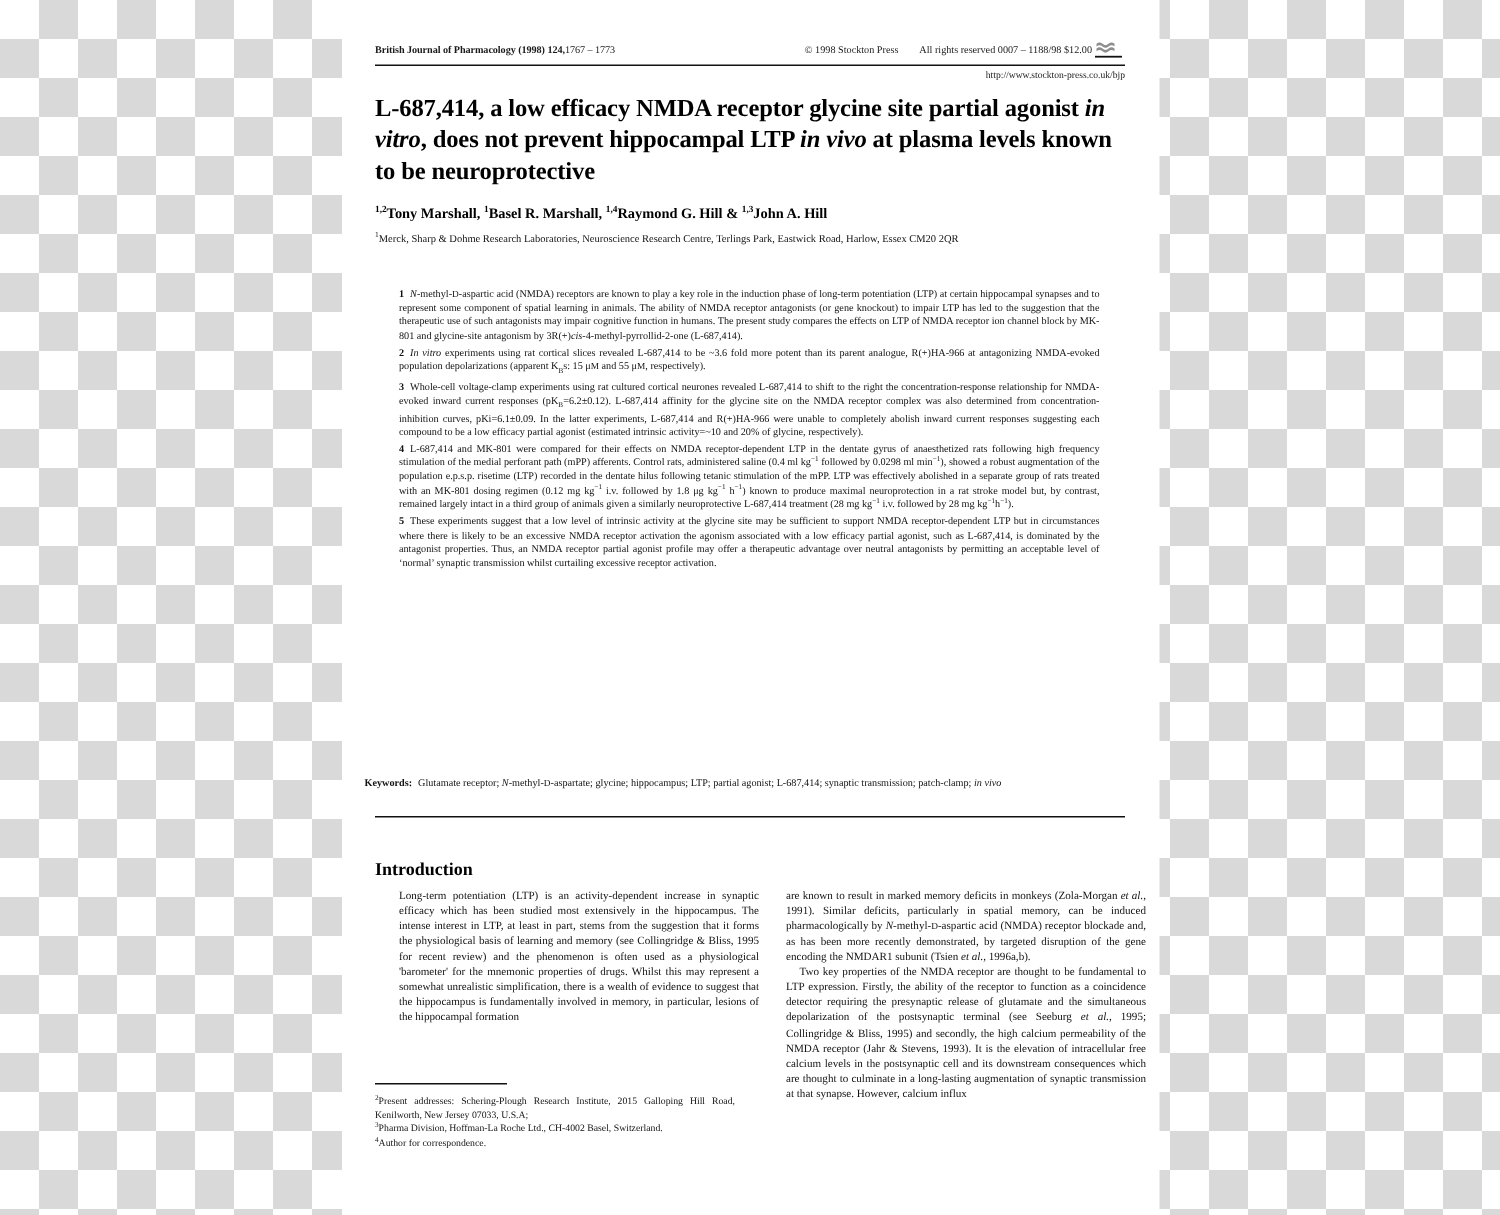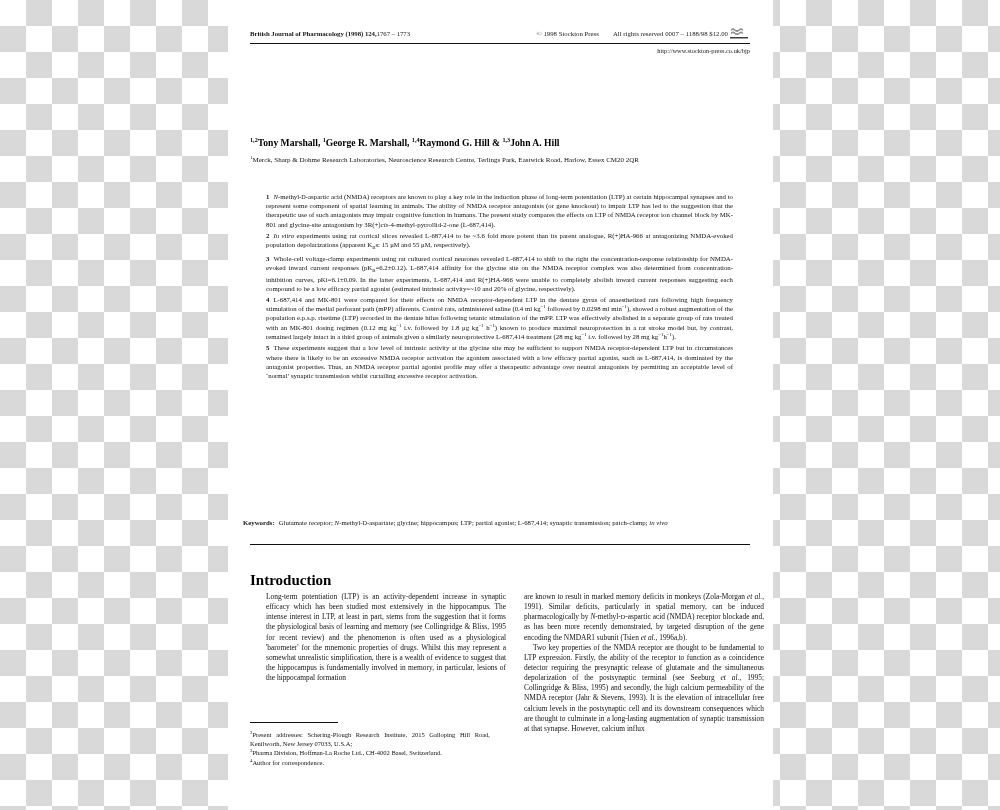--- a/index.html
+++ b/index.html
@@ -160,21 +160,21 @@
     width: 500px;
     height: 0;
     border-top: 1.2px solid #111;
   }
 
   
   .section-head {
     position: absolute;
     left: 22px;
     top: 572px;
-    font-size: 15px;
+    font-size: 12px;
     font-weight: bold;
     color: #000;
   }
 
   .col {
     position: absolute;
     top: 592px;
     width: 240px;
     font-size: 7.4px;
     line-height: 1.37;
@@ -231,23 +231,28 @@
           <path d="M1 2.2 Q3 0.4 5 2.2 Q7 4 9 2.2 Q11 0.4 13 2.2 L13 4 Q11 2.2 9 4 Q7 5.8 5 4 Q3 2.2 1 4 Z"></path>
           <path d="M1 5.4 Q3 3.6 5 5.4 Q7 7.2 9 5.4 Q11 3.6 13 5.4 L13 7.2 Q11 5.4 9 7.2 Q7 9 5 7.2 Q3 5.4 1 7.2 Z"></path>
         </g>
         <rect x="0" y="10.2" width="18" height="1.2" fill="#111"></rect>
       </svg>
     </div>
   </div>
   <div class="header-rule"></div>
   <div class="journal-url">http://www.stockton-press.co.uk/bjp</div>
 
+  <div class="title">
+    <span>L-687,414, a low efficacy NMDA receptor glycine site partial</span>
+    <span>agonist </span><i>in vitro</i><span>, does not prevent hippocampal LTP </span><i>in vivo</i><span> at</span>
+    <span>plasma levels known to be neuroprotective</span>
+  </div>
 
   <div class="authors">
-    <sup>1,2</sup><span>Tony Marshall, </span><sup>1</sup><span>George R. Marshall, </span><sup>1,4</sup><span>Raymond G. Hill &amp; </span><sup>1,3</sup><span>John A. Hill</span>
+    <sup>1,2</sup><span>Tony Marshall, </span><sup>1</sup><span>Basel R. Marshall, </span><sup>1,4</sup><span>Raymond G. Hill &amp; </span><sup>1,3</sup><span>John A. Hill</span>
   </div>
 
   <div class="affiliation">
     <sup>1</sup><span>Merck, Sharp &amp; Dohme Research Laboratories, Neuroscience Research Centre, Terlings Park, Eastwick Road, Harlow, Essex CM20 2QR</span>
   </div>
 
   <div class="abstract">
 
     <div class="abs-item">
       <span class="num">1</span><i>N</i>-methyl-<span class="sc">D</span>-aspartic acid (NMDA) receptors are known to play a key role in the induction phase of long-term potentiation (LTP) at certain hippocampal synapses and to represent some component of spatial learning in animals. The ability of NMDA receptor antagonists (or gene knockout) to impair LTP has led to the suggestion that the therapeutic use of such antagonists may impair cognitive function in humans. The present study compares the effects on LTP of NMDA receptor ion channel block by MK-801 and glycine-site antagonism by 3R(+)<i>cis</i>-4-methyl-pyrrollid-2-one (L-687,414).

